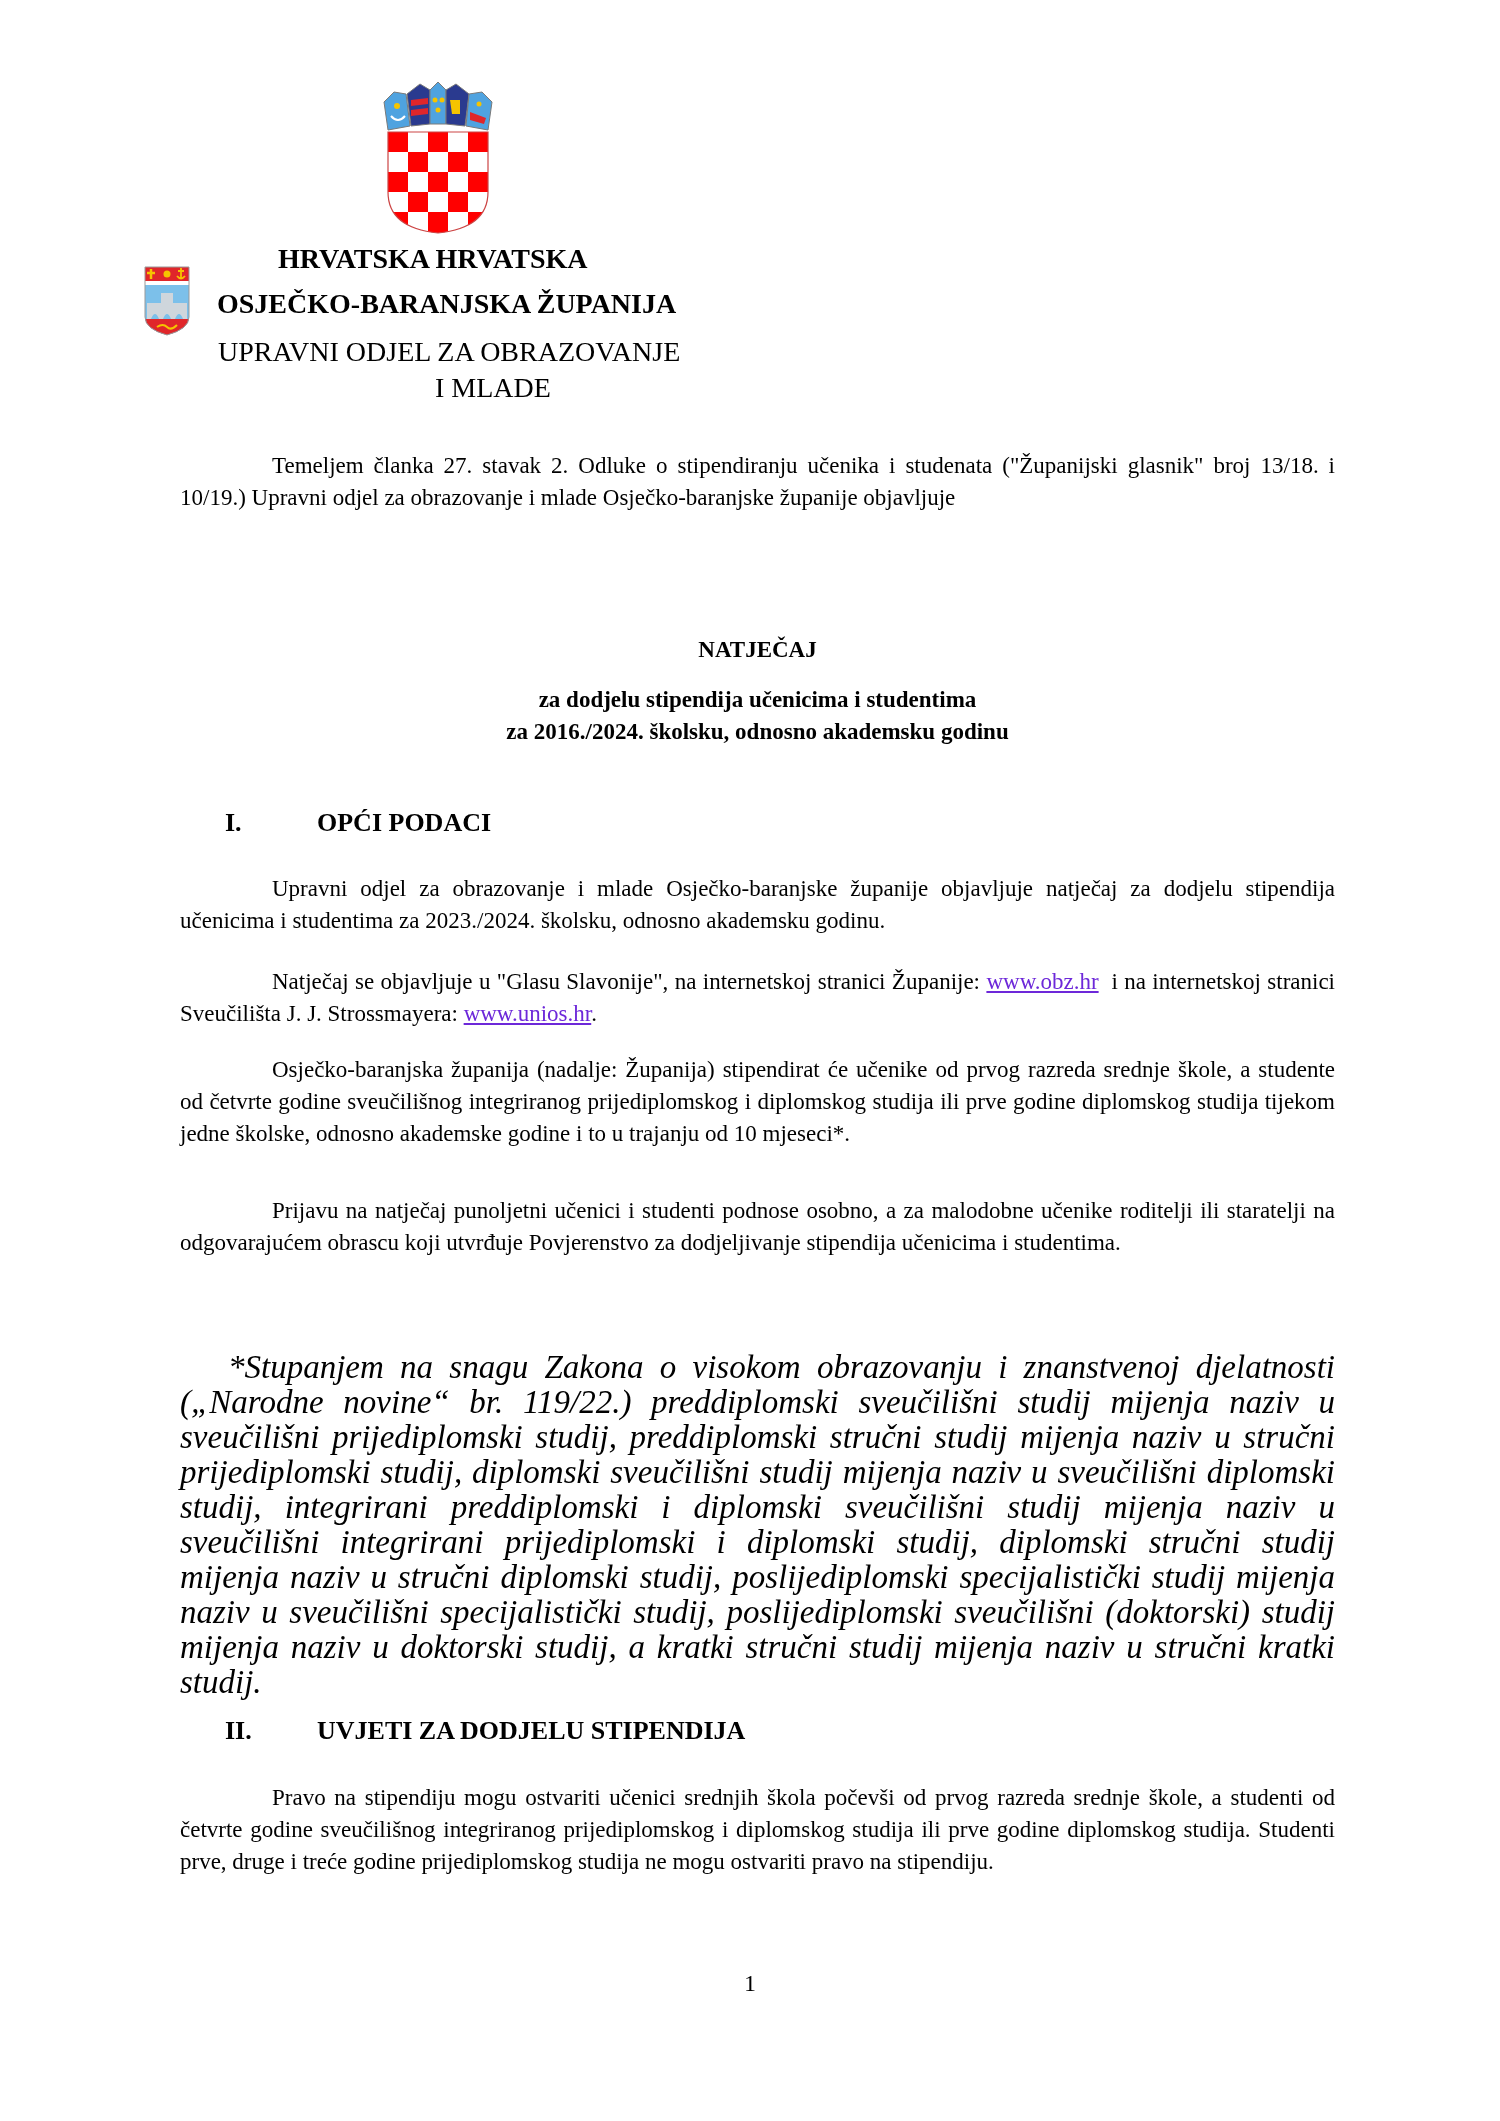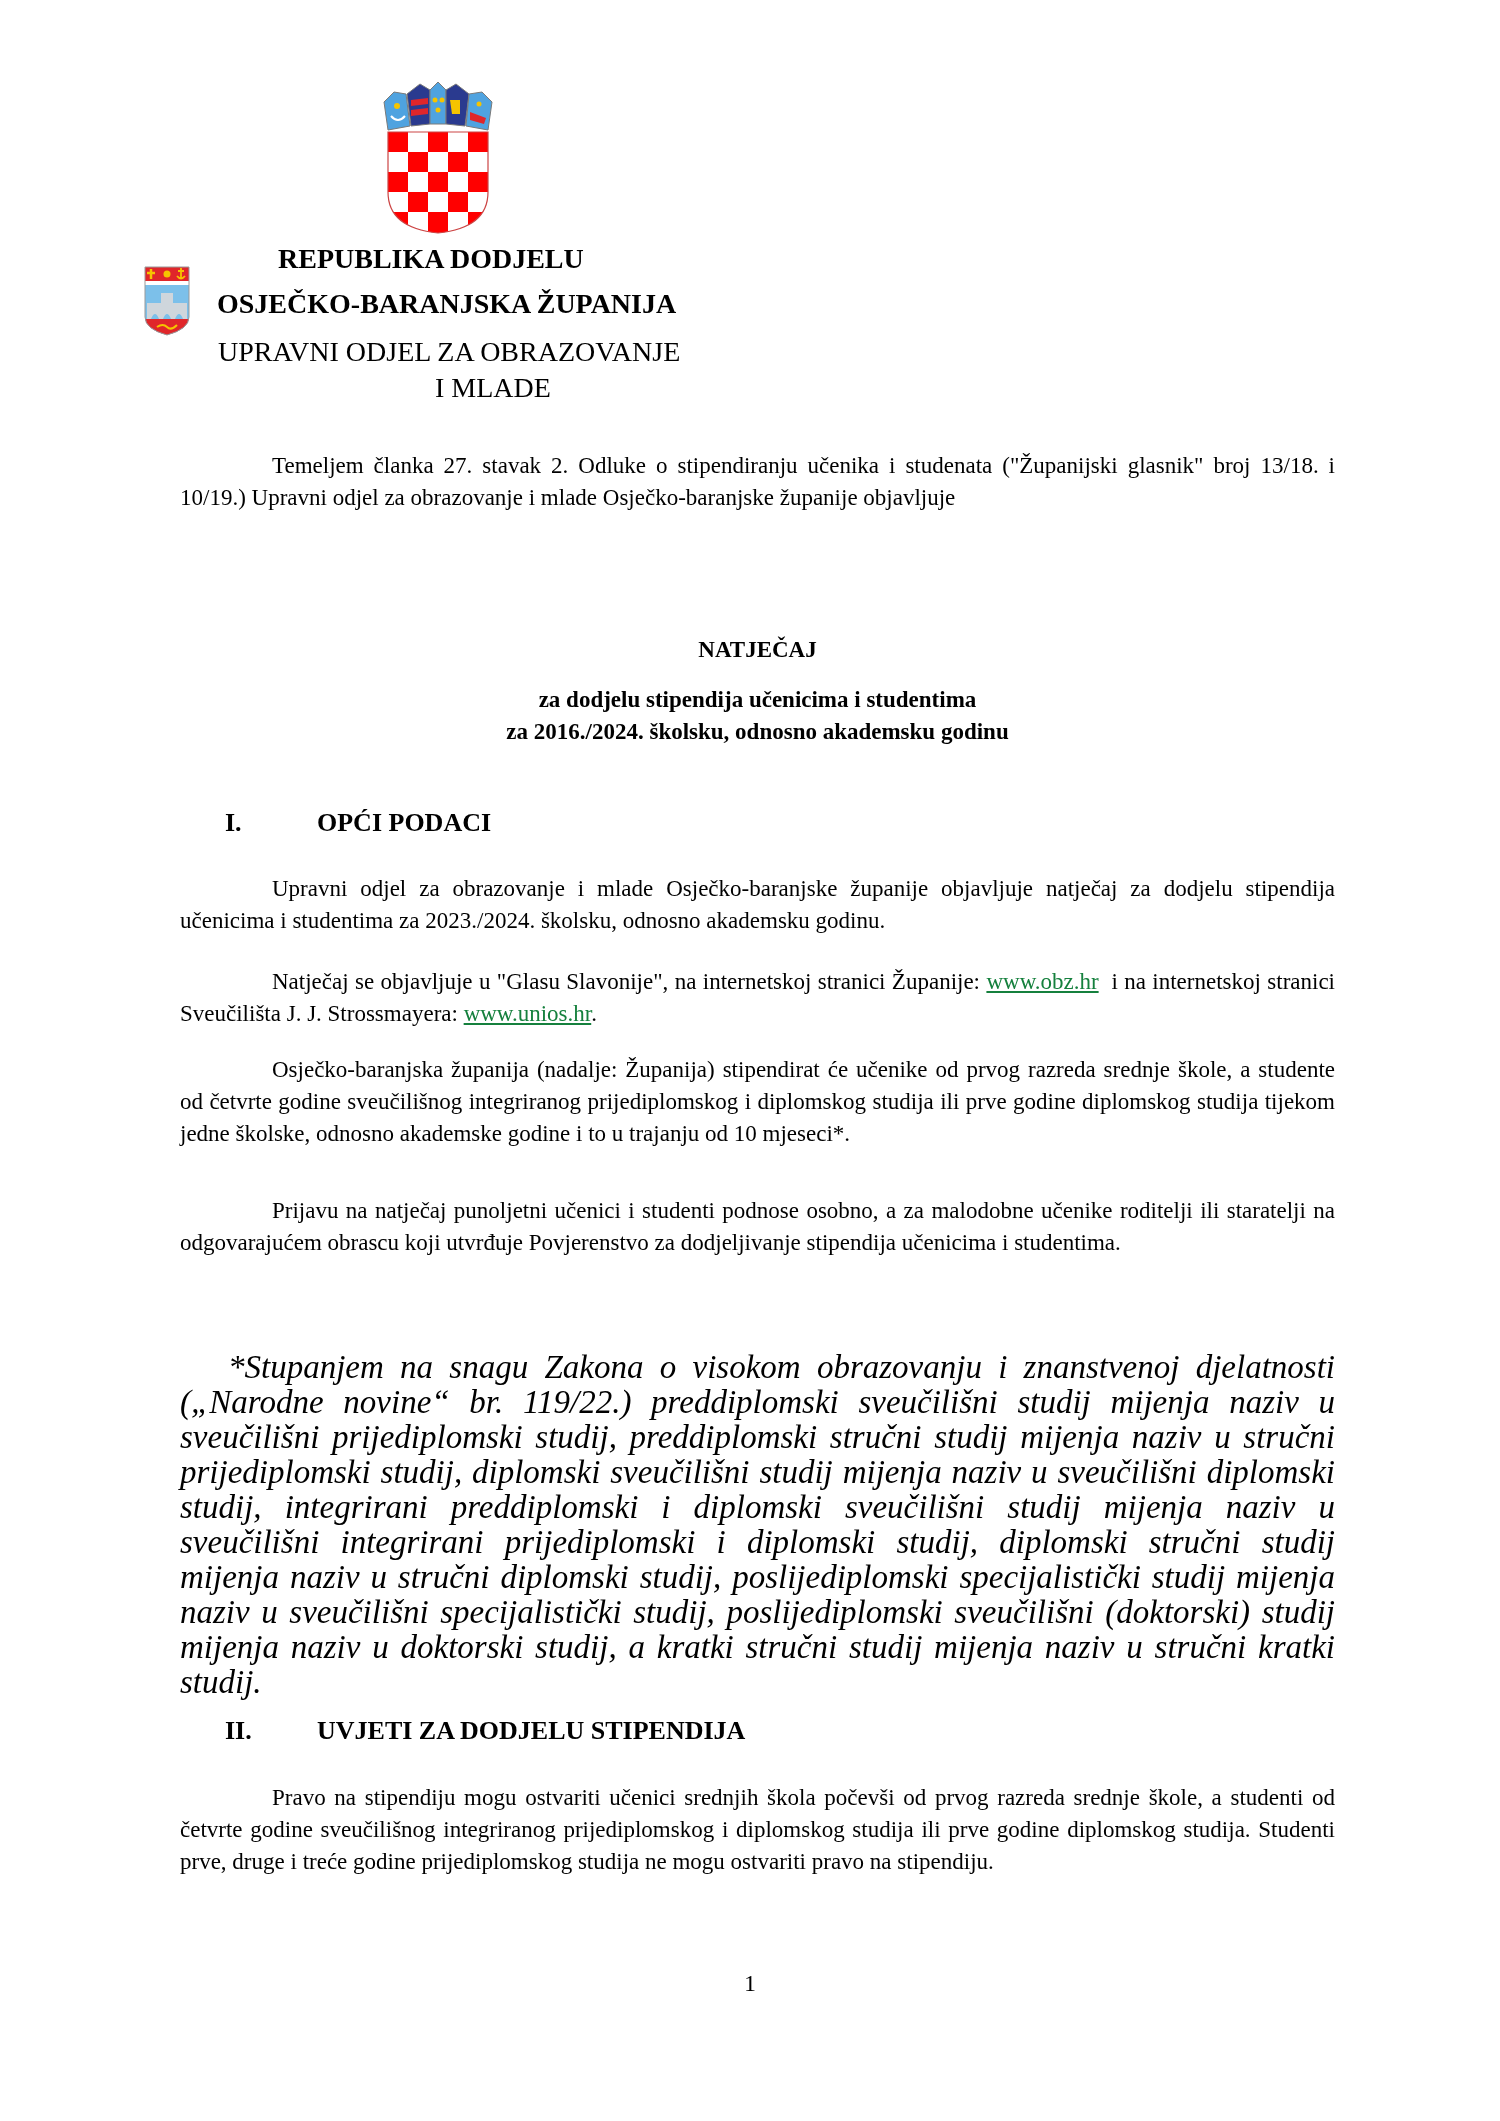--- a/index.html
+++ b/index.html
@@ -11,21 +11,21 @@
   .body-p { position: absolute; left: 180px; width: 1155px; font-size: 23px; line-height: 32px;
             text-align: justify; margin: 0; }
   .body-p .indent { display: inline-block; width: 92px; }
   .italic-p { position: absolute; left: 180px; width: 1155px; font-size: 33px; line-height: 35px;
               font-style: italic; text-align: justify; margin: 0; }
   .italic-p .indent { display: inline-block; width: 48px; }
   .center-bold { position: absolute; left: 180px; width: 1155px; text-align: center; font-weight: bold;
                  font-size: 23px; line-height: 32px; }
   .section { position: absolute; left: 225px; font-weight: bold; font-size: 26px; line-height: 30px; white-space: nowrap; }
   .section .num { display: inline-block; width: 92px; }
-  .link { text-decoration: underline; color: #15803d; }
+  .link { text-decoration: underline; color: #6d28d9; }
   .page-num { position: absolute; left: 0; width: 1500px; text-align: center; font-size: 24px; line-height: 30px; }
 </style>
 </head>
 <body>
 
 <div class="abs" style="left:380px; top:82px; width:116px; height:152px;">
   <svg width="116" height="152" viewBox="0 0 116 152" xmlns="http://www.w3.org/2000/svg">
 
     <g stroke="#7a7a7a" stroke-width="1">
       <path d="M4,20 L14,10 L26,12 L30,44 L8,48 Z" fill="#4fa3e0"></path>
@@ -89,21 +89,21 @@
       <path d="M14,62 Q20,58 24,62 Q28,66 34,60" stroke="#f5c400" stroke-width="2" fill="none"></path>
 
       <path d="M8,4 L8,14 M4,8 L12,8" stroke="#f5c400" stroke-width="2.5"></path>
       <circle cx="24" cy="9" r="3.5" fill="#f5c400"></circle>
       <path d="M38,3 L38,13 M34,11 Q38,16 42,11 M35,6 L41,6" stroke="#f5c400" stroke-width="1.8" fill="none"></path>
     </g>
     <path d="M2,2 L46,2 L46,52 Q46,64 24,70 Q2,64 2,52 Z" fill="none" stroke="#999" stroke-width="1"></path>
   </svg>
 </div>
 
-<div class="abs hdr-bold" style="left:278px; top:242px;">REPUBLIKA DODJELU</div>
+<div class="abs hdr-bold" style="left:278px; top:242px;">HRVATSKA HRVATSKA</div>
 <div class="abs hdr-bold" style="left:217px; top:287px;">OSJEČKO-BARANJSKA ŽUPANIJA</div>
 <div class="abs hdr-reg" style="left:218px; top:336px;">UPRAVNI ODJEL ZA OBRAZOVANJE</div>
 <div class="abs hdr-reg" style="left:415px; top:372px;margin-left:20px;">I MLADE</div>
 
 <p class="body-p" style="top:450px;">
   <span class="indent"></span><span>Temeljem članka 27. stavak 2. Odluke o stipendiranju učenika i studenata ("Županijski glasnik" broj 13/18. i 10/19.) Upravni odjel za obrazovanje i mlade Osječko-baranjske županije objavljuje</span>
 </p>
 
 <div class="center-bold" style="top:617px;margin-top:17px;">NATJEČAJ</div>
 <div class="center-bold" style="top:684px;">za dodjelu stipendija učenicima i studentima</div>

